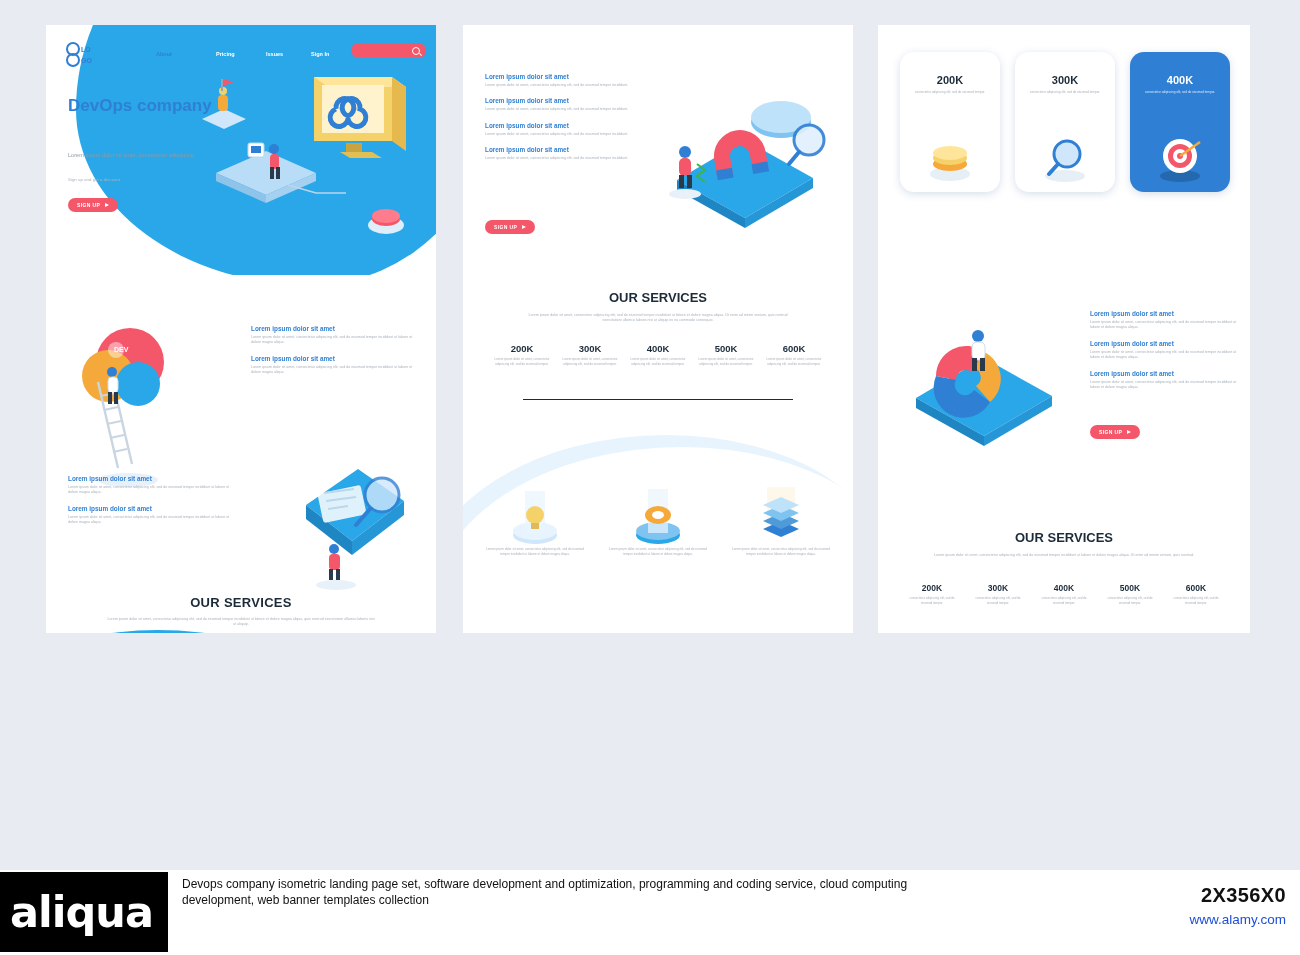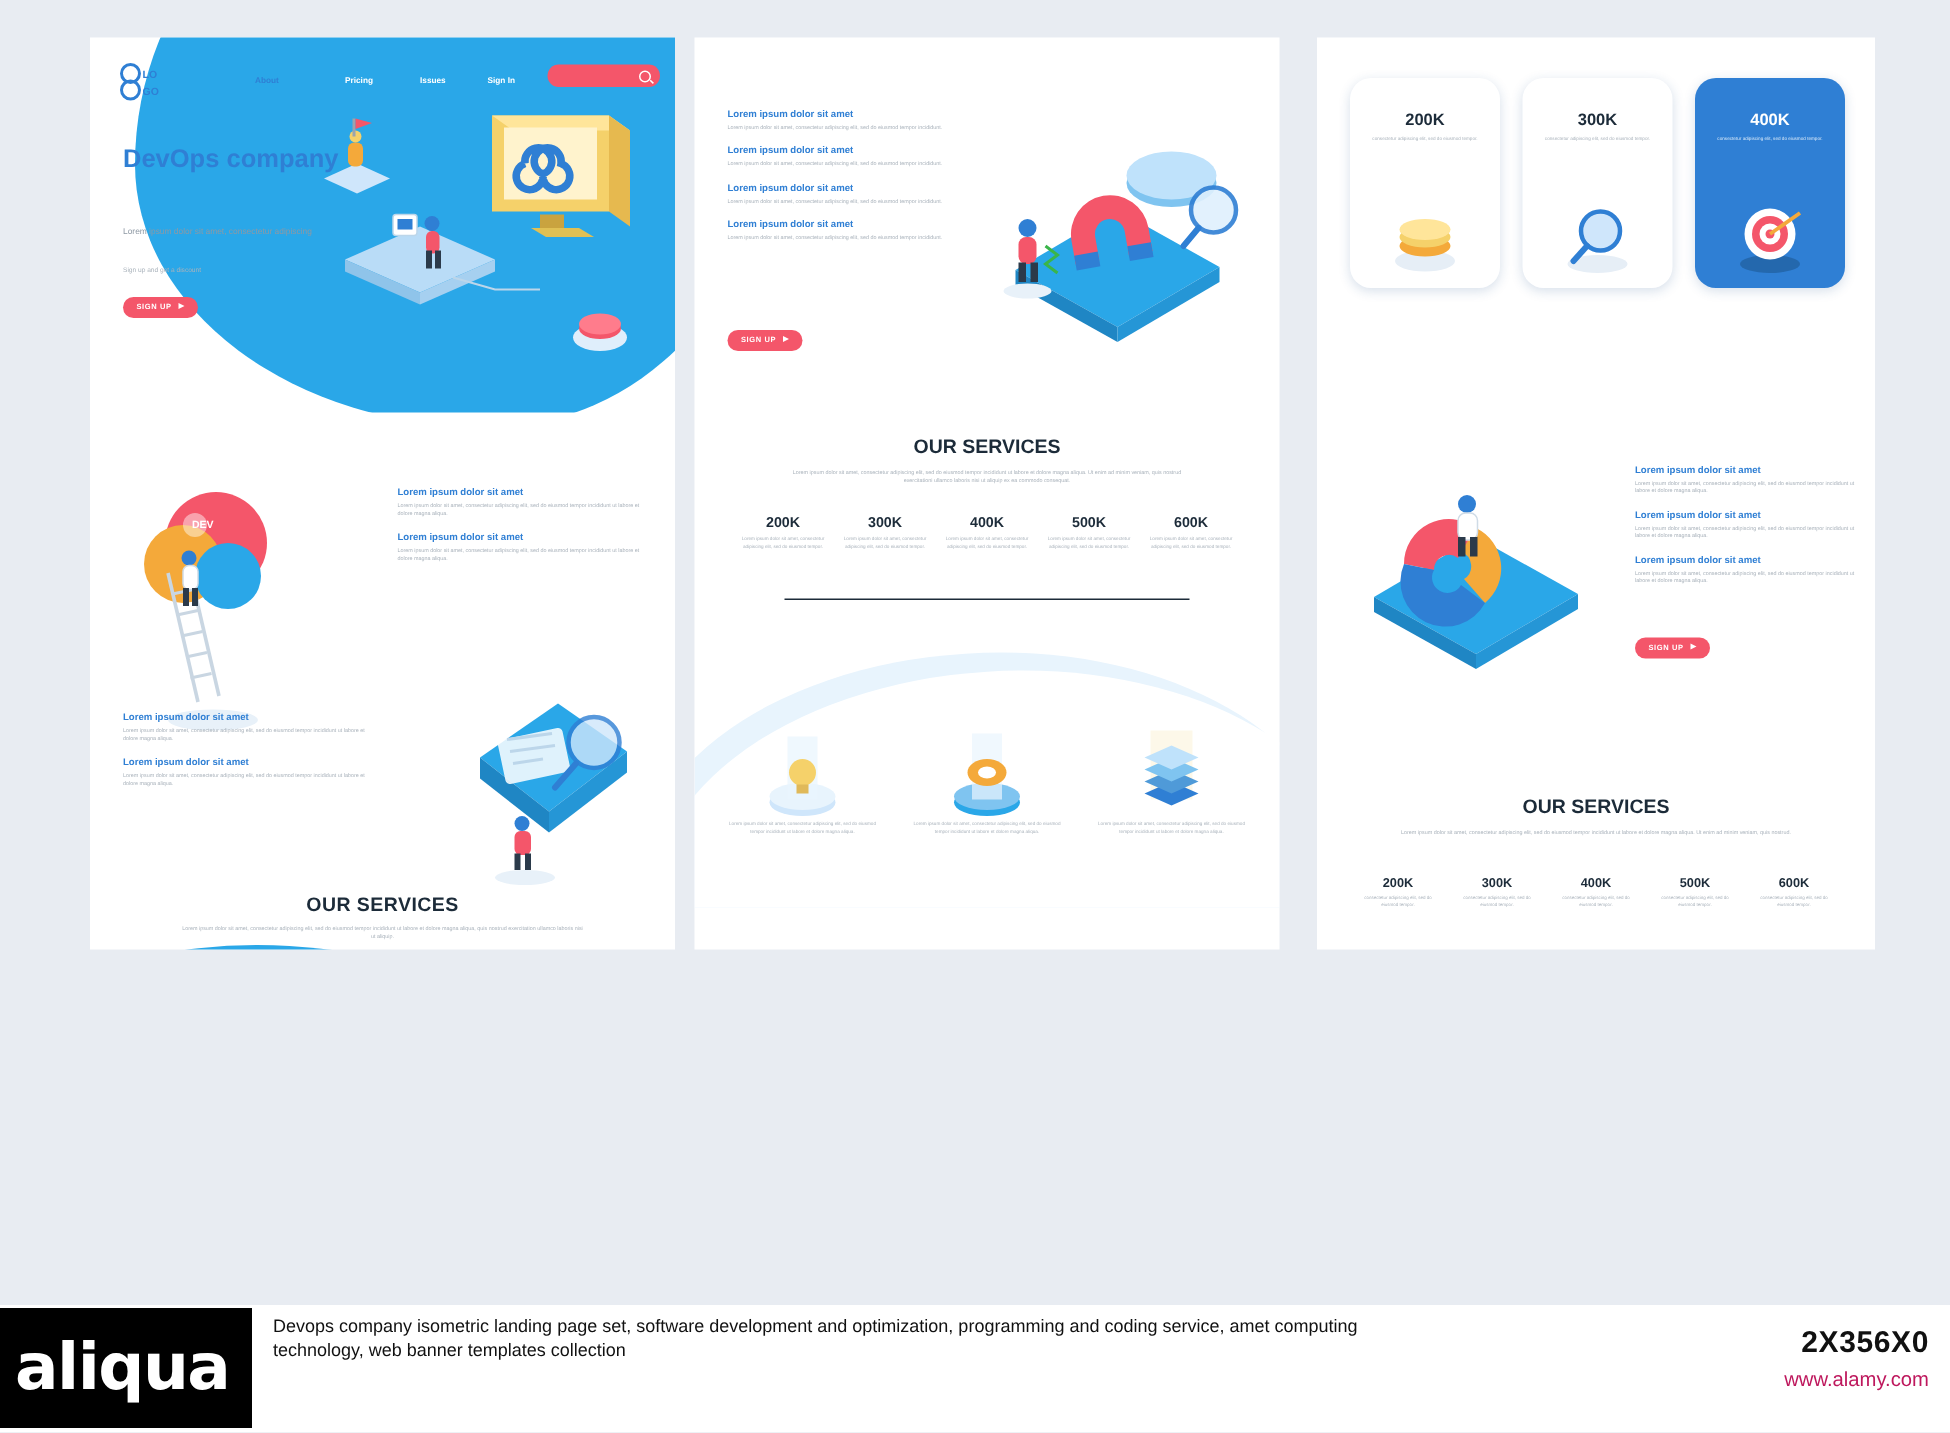--- a/index.html
+++ b/index.html
@@ -11,21 +11,21 @@
     overflow:hidden;
   }
   .stage{
     position:absolute;left:0;top:0;width:1300px;height:870px;
     background:#e8ecf2;
   }
   .panel{
     position:absolute;top:25px;height:608px;background:#ffffff;
     overflow:hidden;
   }
-  #panel1{left:60px;width:390px;}
+  #panel1{left:46px;width:390px;}
   #panel2{left:463px;width:390px;}
   #panel3{left:878px;width:372px;}
 
   .btn-signup{
     display:inline-block;background:#f4566a;color:#fff;border-radius:9px;
     font-size:5px;font-weight:bold;letter-spacing:.4px;
     padding:4px 9px 4px 9px;position:relative;
   }
   .btn-signup .tri{
     display:inline-block;margin-left:5px;
@@ -170,21 +170,21 @@
     display:flex;align-items:center;padding-left:10px;box-sizing:border-box;
     font-family:"DejaVu Sans", sans-serif;
   }
   .wm-id{
     position:absolute;right:14px;top:884px;text-align:right;
     font-size:20px;font-weight:bold;color:#111;letter-spacing:.4px;
     font-family:"Liberation Sans", sans-serif;
   }
   .wm-url{
     position:absolute;right:14px;top:912px;text-align:right;
-    font-size:13.5px;color:#be185d;
+    font-size:13.5px;color:#1d4ed8;
   }
   .wm-text{
     position:absolute;left:182px;top:876px;width:760px;
     font-size:12px;color:#111;line-height:1.35;
   }
 </style>
 </head>
 <body>
 
 <div class="stage">
@@ -655,15 +655,15 @@
         <div class="fb">Lorem ipsum dolor sit amet, consectetur adipiscing elit, sed do eiusmod.</div>
       </div>
     </div>
   </div>
 </div>
 
 <div class="wm-band"></div>
 <div class="wm-left">
   <span>aliqua</span>
 </div>
-<div class="wm-text">Devops company isometric landing page set, software development and optimization, programming and coding service, amet computing technology, web banner templates collection</div>
+<div class="wm-text">Devops company isometric landing page set, software development and optimization, programming and coding service, cloud computing development, web banner templates collection</div>
 <div class="wm-id">2X356X0</div>
 <div class="wm-url">www.alamy.com</div>
 
 </body></html>

